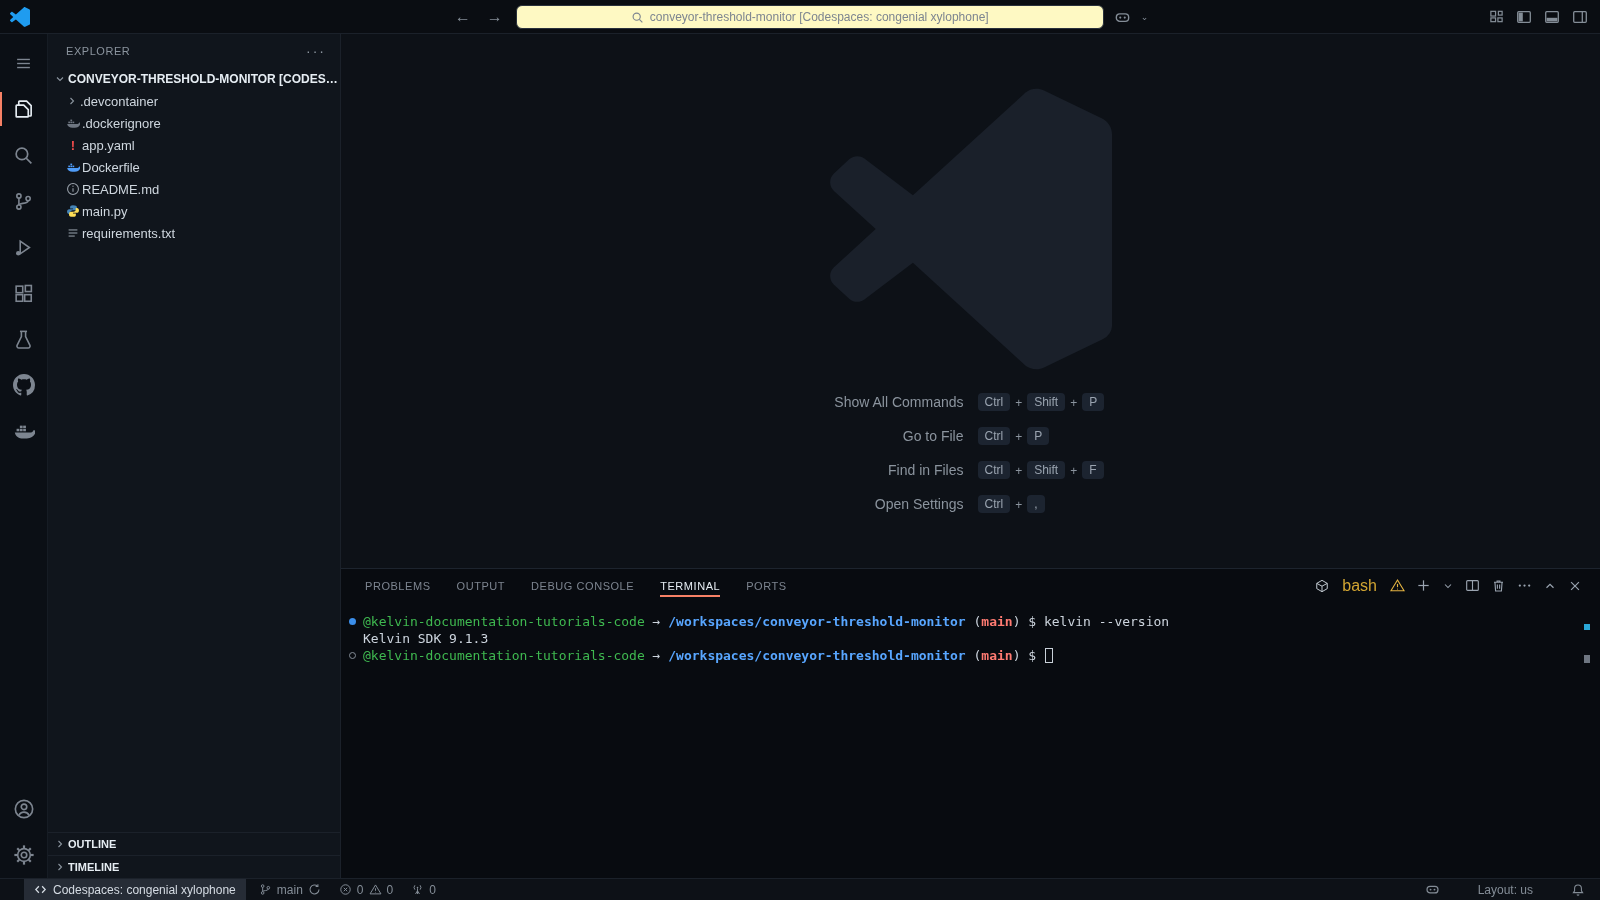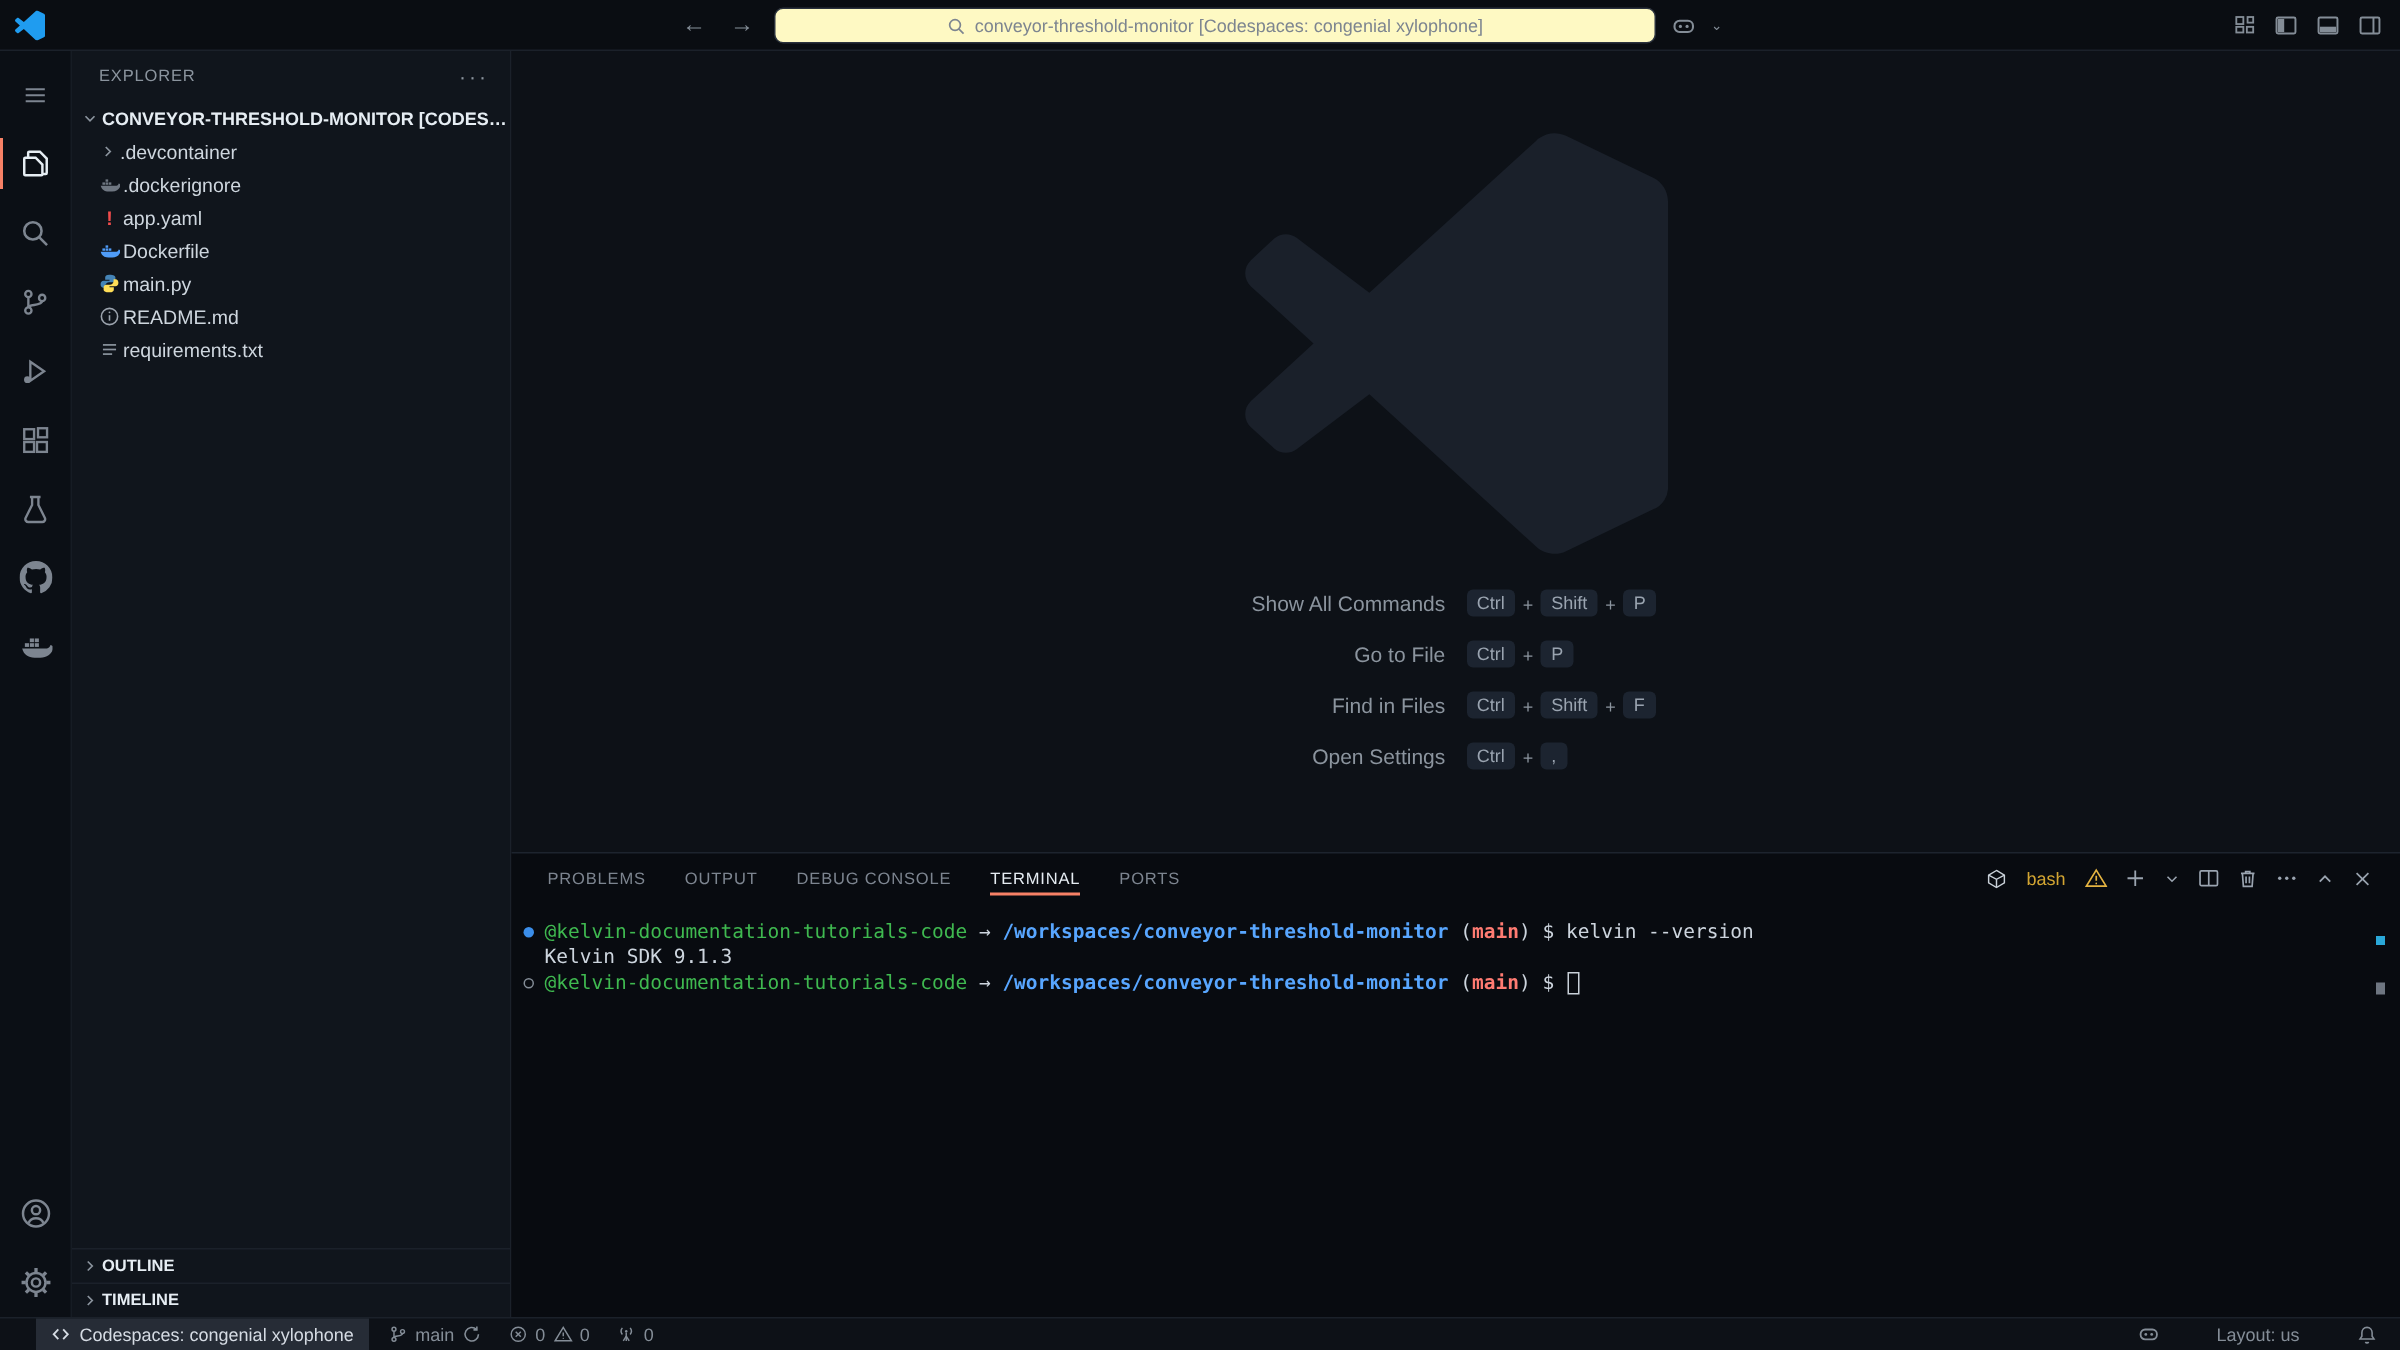--- a/index.html
+++ b/index.html
@@ -70,21 +70,21 @@
   .panel { flex:0 0 310px; background:#080b10; border-top:1px solid #1d242e;
     display:flex; flex-direction:column; }
   .panel-tabs { height:33px; display:flex; align-items:center; padding-left:11px; }
   .ptab { color:#7d8590; font-size:11px; letter-spacing:.05em; padding:0 13px; height:100%;
     display:flex; align-items:center; position:relative; cursor:pointer; }
   .ptab.active { color:#e6edf3; }
   .ptab.active::after { content:""; position:absolute; left:13px; right:13px; bottom:5px;
     height:2px; background:#f78166; }
   .panel-actions { margin-left:auto; display:flex; align-items:center; gap:11px; padding-right:18px; }
   .pa-icon { color:#9aa4b0; display:flex; align-items:center; cursor:pointer; }
-  .bash-label { color:#d2a532; font-size:12px; margin:4px 2px; cursor:pointer; }
+  .bash-label { color:#d2a532; font-size:16px; margin:4px 2px; cursor:pointer; }
   .term { flex:1; position:relative; padding:11px 0 0 8px;
     font-family:"DejaVu Sans Mono", monospace; font-size:13px; line-height:17px; }
   .tline { display:flex; align-items:flex-start; white-space:pre; }
   .tgutter { width:14px; flex:0 0 14px; display:flex; justify-content:flex-start;
     align-items:center; height:17px; }
   .dot-run { width:7px; height:7px; border-radius:50%; background:#3b8eea; }
   .dot-idle { width:7px; height:7px; border-radius:50%; border:1px solid #848d97; }
   .tg-green { color:#3fb950; }
   .tg-blue { color:#58a6ff; font-weight:bold; }
   .tg-red { color:#ff7b72; font-weight:bold; }
@@ -301,36 +301,36 @@
                 <rect x="5" y="6.4" width="2" height="1.8"></rect>
                 <rect x="7.4" y="6.4" width="2" height="1.8"></rect>
                 <rect x="5" y="4.1" width="2" height="1.8"></rect>
                 <path d="M1.3 9h12c.9-.2 1.5-.9 1.7-1.7.7.1 1.3.4 1.5.9-.3 2.8-2.7 5.2-6.4 5.2H7.3C4.2 13.4 2 11.9 1.3 9z"></path>
               </svg>
             </span>
           <span>Dockerfile</span>
         </div>
         <div class="tree-row findent">
           <span class="ficon">
-              <svg width="14" height="14" viewBox="0 0 16 16">
-                <path fill="#4584b6" d="M7.9 1.3c-2.3 0-3.2.9-3.2 2.2v1.6h3.3v.8H3.6C2.1 5.9 1.2 7 1.2 8.6c0 1.5.8 2.7 2.3 2.7h1.4V9.7c0-1.5 1.3-2.6 2.8-2.6h2.7c1.2 0 2.1-1 2.1-2.2V3.5c0-1.3-1.3-2.2-4.6-2.2z"></path>
-                <path fill="#ffde57" d="M8.1 14.7c2.3 0 3.2-.9 3.2-2.2v-1.6H8v-.8h4.4c1.5 0 2.4-1.1 2.4-2.7 0-1.5-.8-2.7-2.3-2.7h-1.4v1.6c0 1.5-1.3 2.6-2.8 2.6H5.6c-1.2 0-2.1 1-2.1 2.2v1.4c0 1.3 1.3 2.2 4.6 2.2z"></path>
-              </svg>
-            </span>
-          <span>main.py</span>
-        </div>
-        <div class="tree-row findent">
-          <span class="ficon">
               <svg width="14" height="14" viewBox="0 0 16 16" fill="none" stroke="#9ba3ad" stroke-width="1.2">
                 <circle cx="8" cy="8" r="6.2"></circle>
                 <line x1="8" y1="7" x2="8" y2="11.2"></line>
                 <circle cx="8" cy="4.8" r=".7" fill="#9ba3ad" stroke="none"></circle>
               </svg>
             </span>
           <span>README.md</span>
+        </div>
+        <div class="tree-row findent">
+          <span class="ficon">
+              <svg width="14" height="14" viewBox="0 0 16 16">
+                <path fill="#4584b6" d="M7.9 1.3c-2.3 0-3.2.9-3.2 2.2v1.6h3.3v.8H3.6C2.1 5.9 1.2 7 1.2 8.6c0 1.5.8 2.7 2.3 2.7h1.4V9.7c0-1.5 1.3-2.6 2.8-2.6h2.7c1.2 0 2.1-1 2.1-2.2V3.5c0-1.3-1.3-2.2-4.6-2.2z"></path>
+                <path fill="#ffde57" d="M8.1 14.7c2.3 0 3.2-.9 3.2-2.2v-1.6H8v-.8h4.4c1.5 0 2.4-1.1 2.4-2.7 0-1.5-.8-2.7-2.3-2.7h-1.4v1.6c0 1.5-1.3 2.6-2.8 2.6H5.6c-1.2 0-2.1 1-2.1 2.2v1.4c0 1.3 1.3 2.2 4.6 2.2z"></path>
+              </svg>
+            </span>
+          <span>main.py</span>
         </div>
         <div class="tree-row findent">
           <span class="ficon">
               <svg width="14" height="14" viewBox="0 0 16 16" stroke="#8b949e" stroke-width="1.3">
                 <line x1="3" y1="4.5" x2="13" y2="4.5"></line>
                 <line x1="3" y1="8" x2="13" y2="8"></line>
                 <line x1="3" y1="11.5" x2="10" y2="11.5"></line>
               </svg>
             </span>
           <span>requirements.txt</span>

